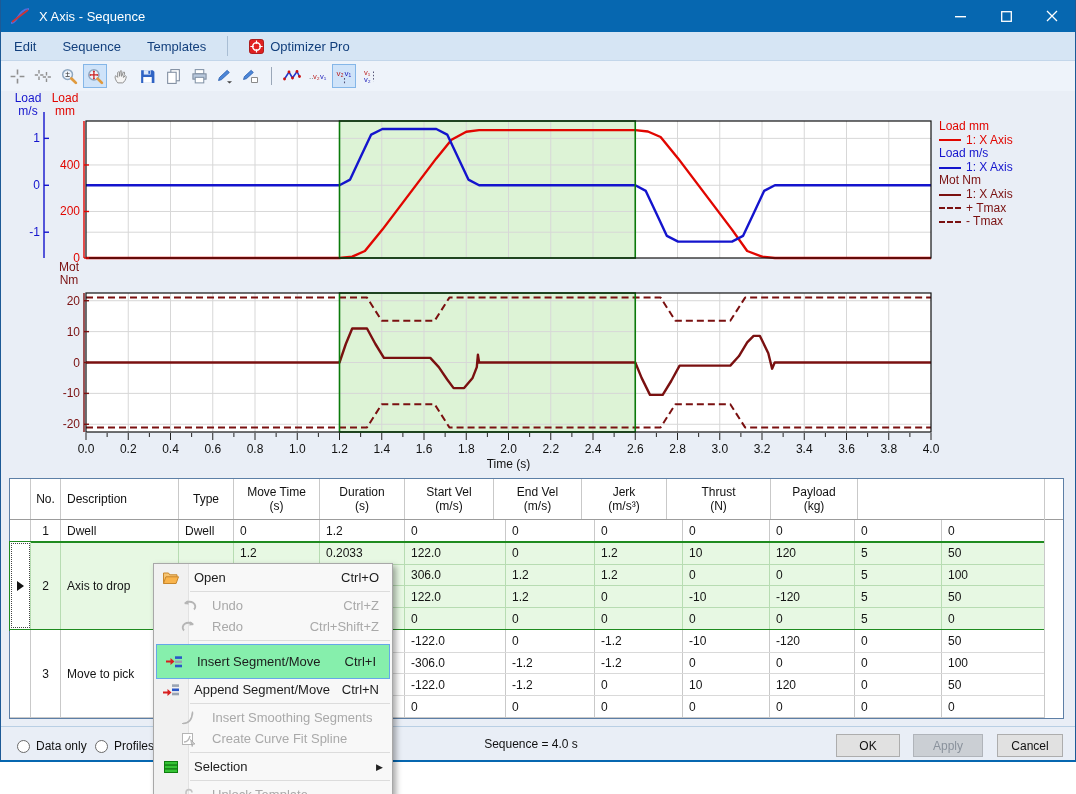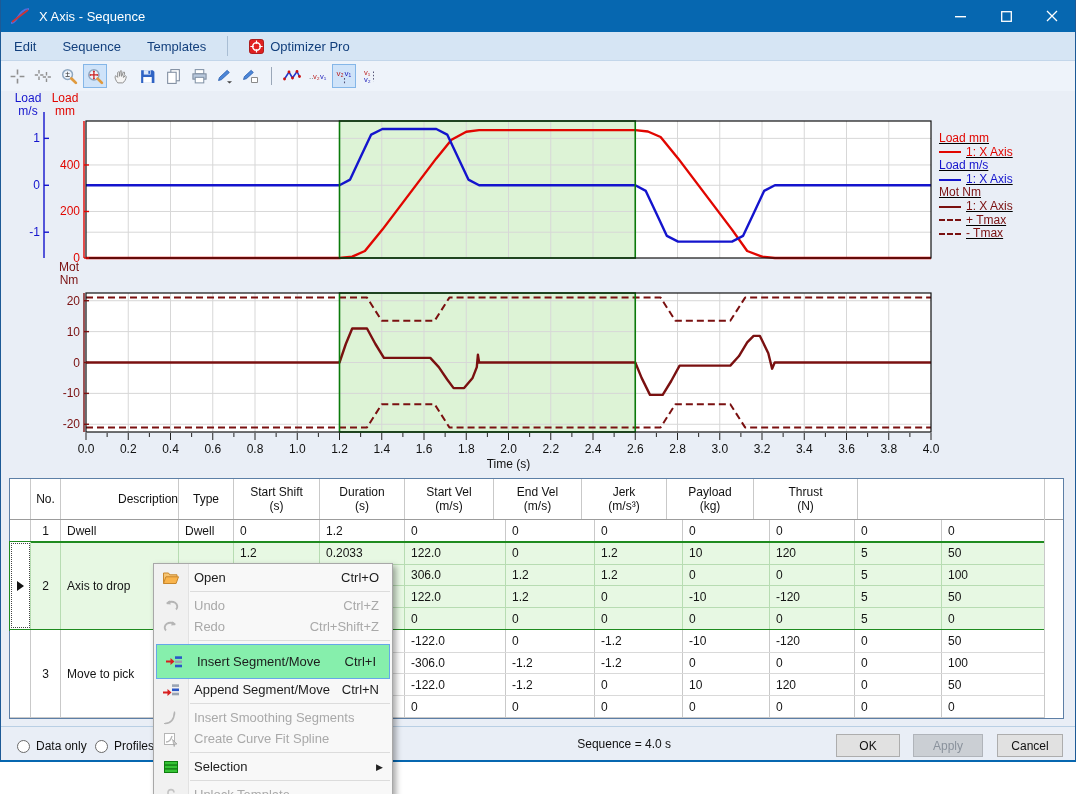--- a/index.html
+++ b/index.html
@@ -19,21 +19,21 @@
   .opt-icon{display:flex;align-items:center;margin-right:6px;}
   
   .toolbar{height:30px;background:#eef3fa;display:flex;align-items:center;padding-left:3px;}
   .tbtn{width:24px;height:24px;margin:0 1px;display:flex;align-items:center;justify-content:center;box-sizing:border-box;}
   .tbtn.active{background:#cfe3f9;border:1px solid #84b6e8;}
   .tsep{width:1px;height:18px;background:#9aa7b8;margin:0 7px;}
   
   #charts-svg{position:absolute;left:0;top:0;pointer-events:none;}
   #chart-labels{position:absolute;left:0;top:0;width:928px;height:480px;pointer-events:none;}
   .axis-hdr{position:absolute;width:60px;text-align:center;font-size:12px;line-height:13px;}
-  #legend{position:absolute;left:938px;top:132px;font-size:12px;line-height:13.6px;text-decoration:underline;}
+  #legend{position:absolute;left:938px;top:120px;font-size:12px;line-height:13.6px;}
   .lg-entry{display:flex;align-items:center;}
   .lg-sample{width:22px;height:0;border-top:2.4px solid;margin-right:5px;}
   .lg-sample.dashed{border-top-style:dashed;border-top-width:2.2px;}
   .chart-hit{position:absolute;}
   svg text{font-family:"Liberation Sans",sans-serif;}
   
   #table{position:absolute;left:8px;top:478px;width:1055px;background:#fff;border:1px solid #5d7fa6;box-sizing:border-box;}
   .thead{display:flex;height:41px;box-sizing:border-box;border-bottom:1px solid #9c9c9c;background:#fff;width:1036px;}
   .thc{box-sizing:border-box;border-right:1px solid #c9c9c9;display:flex;flex-direction:column;justify-content:center;align-items:center;font-size:12px;line-height:14px;color:#111;text-align:center;}
   .thc.left{align-items:flex-start;padding-left:6px;}
@@ -49,31 +49,31 @@
   .subwrap{display:flex;flex-direction:column;}
   .srow{display:flex;height:22px;box-sizing:border-box;}
   .srow + .srow{border-top:1px solid #d9d9d9;}
   .sel .srow + .srow{border-top-color:#b7dcb2;}
   .tfiller{position:absolute;right:0;top:0;bottom:0;width:18px;border-left:1px solid #c9c9c9;background:#fff;}
   .tfiller-hd{height:41px;box-sizing:border-box;border-bottom:1px solid #9c9c9c;}
   
   #footer{position:absolute;left:0;right:0;top:726px;height:33px;background:#e9eef6;border-top:1px solid #b9cfe4;}
   .radio{position:absolute;display:flex;align-items:center;font-size:12px;color:#111;top:12px;}
   .rdot{width:13px;height:13px;border-radius:50%;border:1px solid #6a6a6a;background:#fff;margin-right:6px;box-sizing:border-box;}
-  #seq-status{position:absolute;left:470px;top:10px;width:200px;text-align:right;font-size:12px;color:#111;}
+  #seq-status{position:absolute;left:430px;top:10px;width:200px;text-align:center;font-size:12px;color:#111;}
   .fbtn{position:absolute;top:7px;height:23px;background:#e1e1e1;border:1px solid #adadad;font-size:12px;color:#111;
         display:flex;align-items:center;justify-content:center;box-sizing:border-box;}
   .fbtn.disabled{background:#cbcfd4;border-color:#b0b4ba;color:#8a929c;}
   
   #ctxmenu{position:absolute;left:153px;top:563px;width:240px;background:#f8f8f8;border:1px solid #a8a8a8;
            box-shadow:3px 3px 6px rgba(0,0,0,0.35);padding:3px 0;z-index:10;box-sizing:border-box;}
   #ctxmenu::before{content:"";position:absolute;left:0;top:0;bottom:0;width:34px;background:#f1f1f1;border-right:1px solid #e2e2e2;}
   .citem{position:relative;height:21px;display:flex;align-items:center;font-size:13px;color:#1c1c1c;}
   .citem.hl{background:#86efac;border:1px solid #66a7e8;margin:0 2px;height:35px;box-sizing:border-box;}
-  .citem.disabled{color:#a9a9a9;}
+  .citem.disabled{color:#a9a9a9;padding-left:18px;}
   .cicon{width:34px;display:flex;align-items:center;justify-content:center;flex:none;position:relative;}
   .clabel{margin-left:6px;white-space:nowrap;}
   .cshort{margin-left:auto;margin-right:13px;white-space:nowrap;}
   .carrow{margin-left:auto;margin-right:9px;font-size:9px;color:#222;}
   .csep{height:1px;background:#dcdcdc;margin:3px 2px 3px 36px;position:relative;}
 </style>
 </head>
 <body>
 
 <div id="stage">
@@ -441,53 +441,53 @@
       </div>
     <div class="chart-hit" style="left:85px;top:121px;width:845px;height:137px;"></div>
     <div class="chart-hit" style="left:85px;top:293px;width:845px;height:139px;"></div>
 
     <div id="table">
         <div class="thead">
           <div class="thc" style="width: 21px;"></div>
           <div class="thc" style="width: 30px;">
             <div>No.</div>
           </div>
-          <div class="thc left" style="width: 118px; align-items: flex-end;">
+          <div class="thc left" style="width: 118px;">
             <div>Description</div>
           </div>
           <div class="thc" style="width: 55px;">
             <div>Type</div>
           </div>
           <div class="thc" style="width: 86px;">
-            <div>Start Shift</div>
+            <div>Move Time</div>
             <div>(s)</div>
           </div>
           <div class="thc" style="width: 85px;">
             <div>Duration</div>
             <div>(s)</div>
           </div>
           <div class="thc" style="width: 89px;">
             <div>Start Vel</div>
             <div>(m/s)</div>
           </div>
           <div class="thc" style="width: 88px;">
             <div>End Vel</div>
             <div>(m/s)</div>
           </div>
           <div class="thc" style="width: 85px;">
             <div>Jerk</div>
             <div>(m/s³)</div>
           </div>
+          <div class="thc" style="width: 104px;">
+            <div>Thrust</div>
+            <div>(N)</div>
+          </div>
           <div class="thc" style="width: 87px;">
             <div>Payload</div>
             <div>(kg)</div>
-          </div>
-          <div class="thc" style="width: 104px;">
-            <div>Thrust</div>
-            <div>(N)</div>
           </div>
         </div>
         <div class="tgroup" style="height: 22px;">
           <div class="tc center mcell" style="width: 21px;"></div>
           <div class="tc center" style="width: 30px;">1</div>
           <div class="tc" style="width: 118px;">Dwell</div>
           <div class="tc" style="width: 55px;">Dwell</div>
           <div class="subwrap">
             <div class="srow">
               <div class="tc" style="width: 86px;">0</div>

